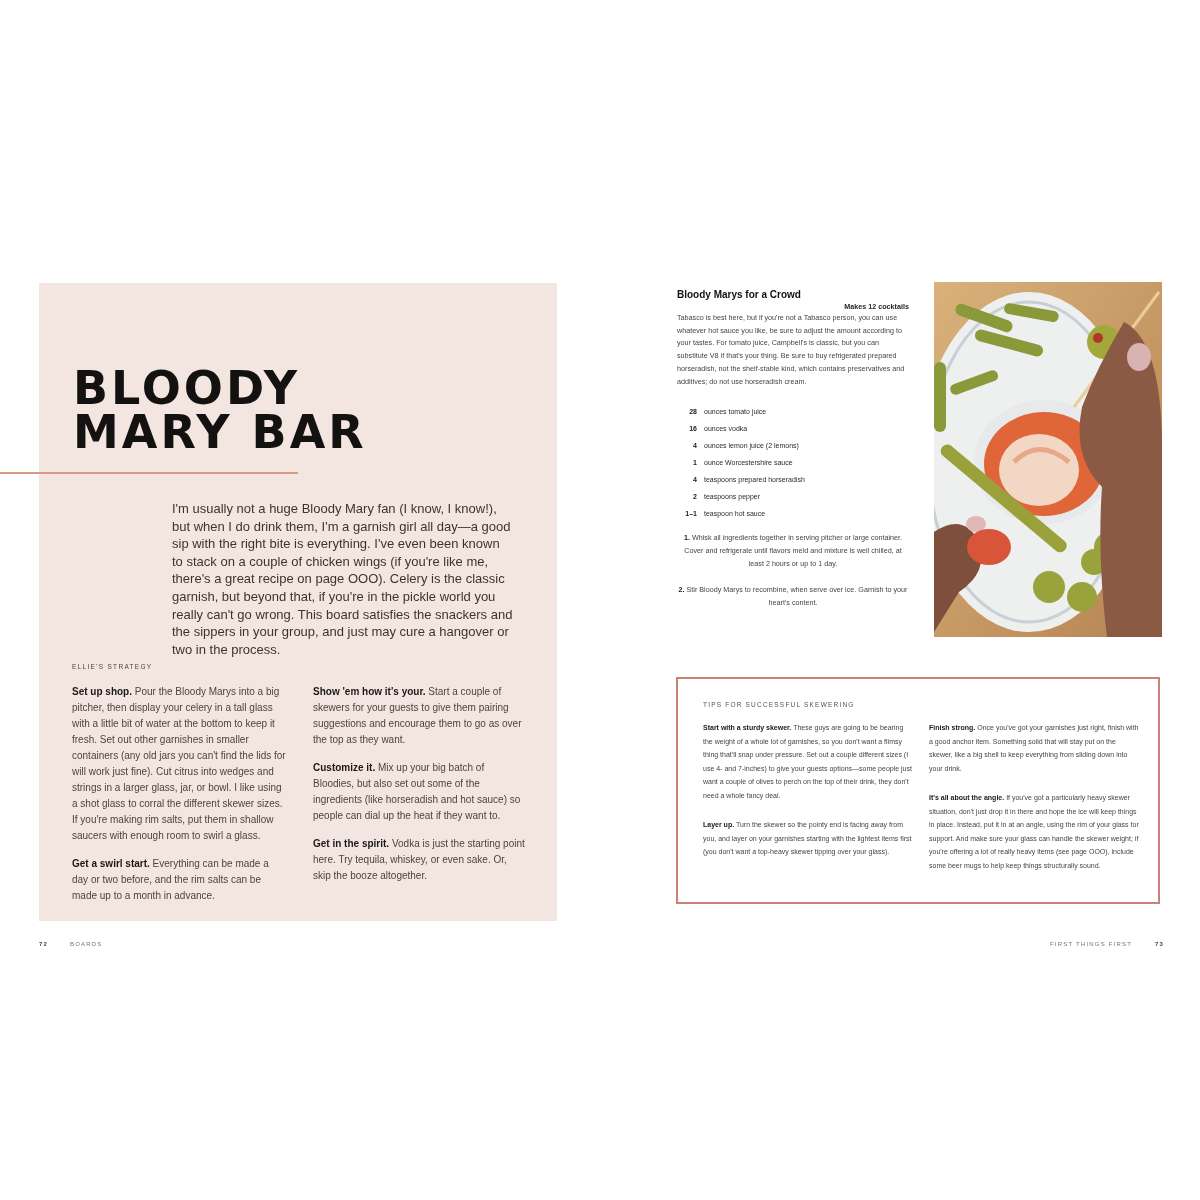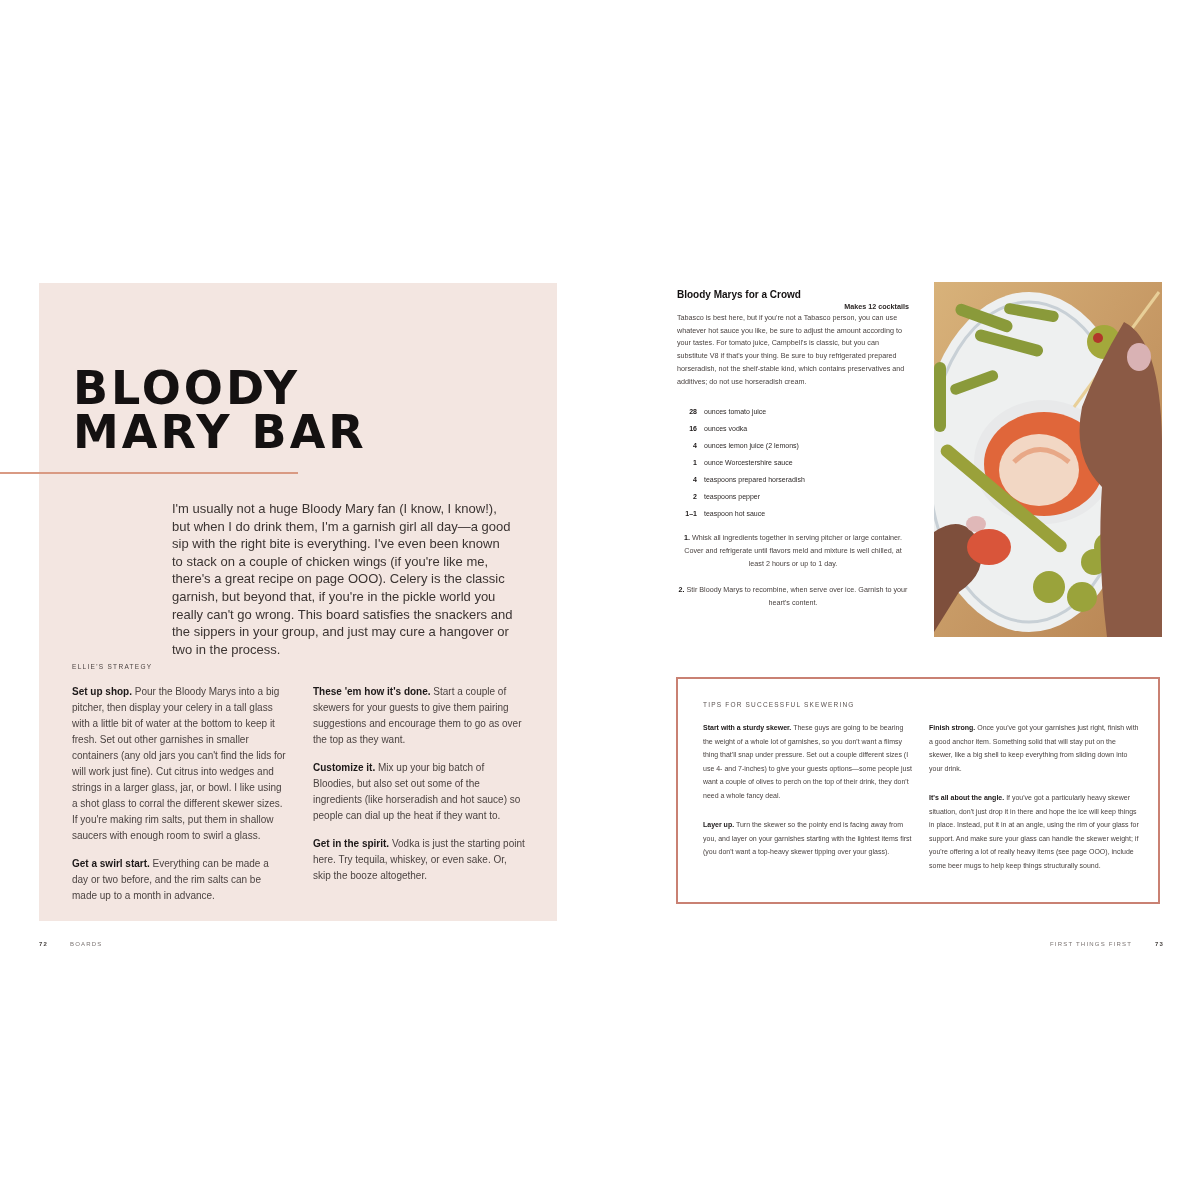--- a/index.html
+++ b/index.html
@@ -81,21 +81,21 @@
 MARY BAR</h1>
   <div class="title-rule"></div>
   <p class="intro">I'm usually not a huge Bloody Mary fan (I know, I know!), but when I do drink them, I'm a garnish girl all day—a good sip with the right bite is everything. I've even been known to stack on a couple of chicken wings (if you're like me, there's a great recipe on page OOO). Celery is the classic garnish, but beyond that, if you're in the pickle world you really can't go wrong. This board satisfies the snackers and the sippers in your group, and just may cure a hangover or two in the process.</p>
 
   <p class="strategy-label">Ellie's Strategy</p>
   <div class="strat-col c1">
     <p class="strat-item"><b>Set up shop.</b> <span>Pour the Bloody Marys into a big pitcher, then display your celery in a tall glass with a little bit of water at the bottom to keep it fresh. Set out other garnishes in smaller containers (any old jars you can't find the lids for will work just fine). Cut citrus into wedges and strings in a larger glass, jar, or bowl. I like using a shot glass to corral the different skewer sizes. If you're making rim salts, put them in shallow saucers with enough room to swirl a glass.</span></p>
     <p class="strat-item"><b>Get a swirl start.</b> <span>Everything can be made a day or two before, and the rim salts can be made up to a month in advance.</span></p>
   </div>
   <div class="strat-col c2">
-    <p class="strat-item"><b>These 'em how it's done.</b> <span>Start a couple of skewers for your guests to give them pairing suggestions and encourage them to go as over the top as they want.</span></p>
+    <p class="strat-item"><b>Show 'em how it's your.</b> <span>Start a couple of skewers for your guests to give them pairing suggestions and encourage them to go as over the top as they want.</span></p>
     <p class="strat-item"><b>Customize it.</b> <span>Mix up your big batch of Bloodies, but also set out some of the ingredients (like horseradish and hot sauce) so people can dial up the heat if they want to.</span></p>
     <p class="strat-item"><b>Get in the spirit.</b> <span>Vodka is just the starting point here. Try tequila, whiskey, or even sake. Or, skip the booze altogether.</span></p>
   </div>
 
   <span class="folio pn" style="left:39px;">72</span>
   <span class="folio" style="left:70px;">BOARDS</span>
 
   <div class="recipe">
     <p class="recipe-title">Bloody Marys for a Crowd</p>
     <p class="recipe-yield">Makes 12 cocktails</p>

